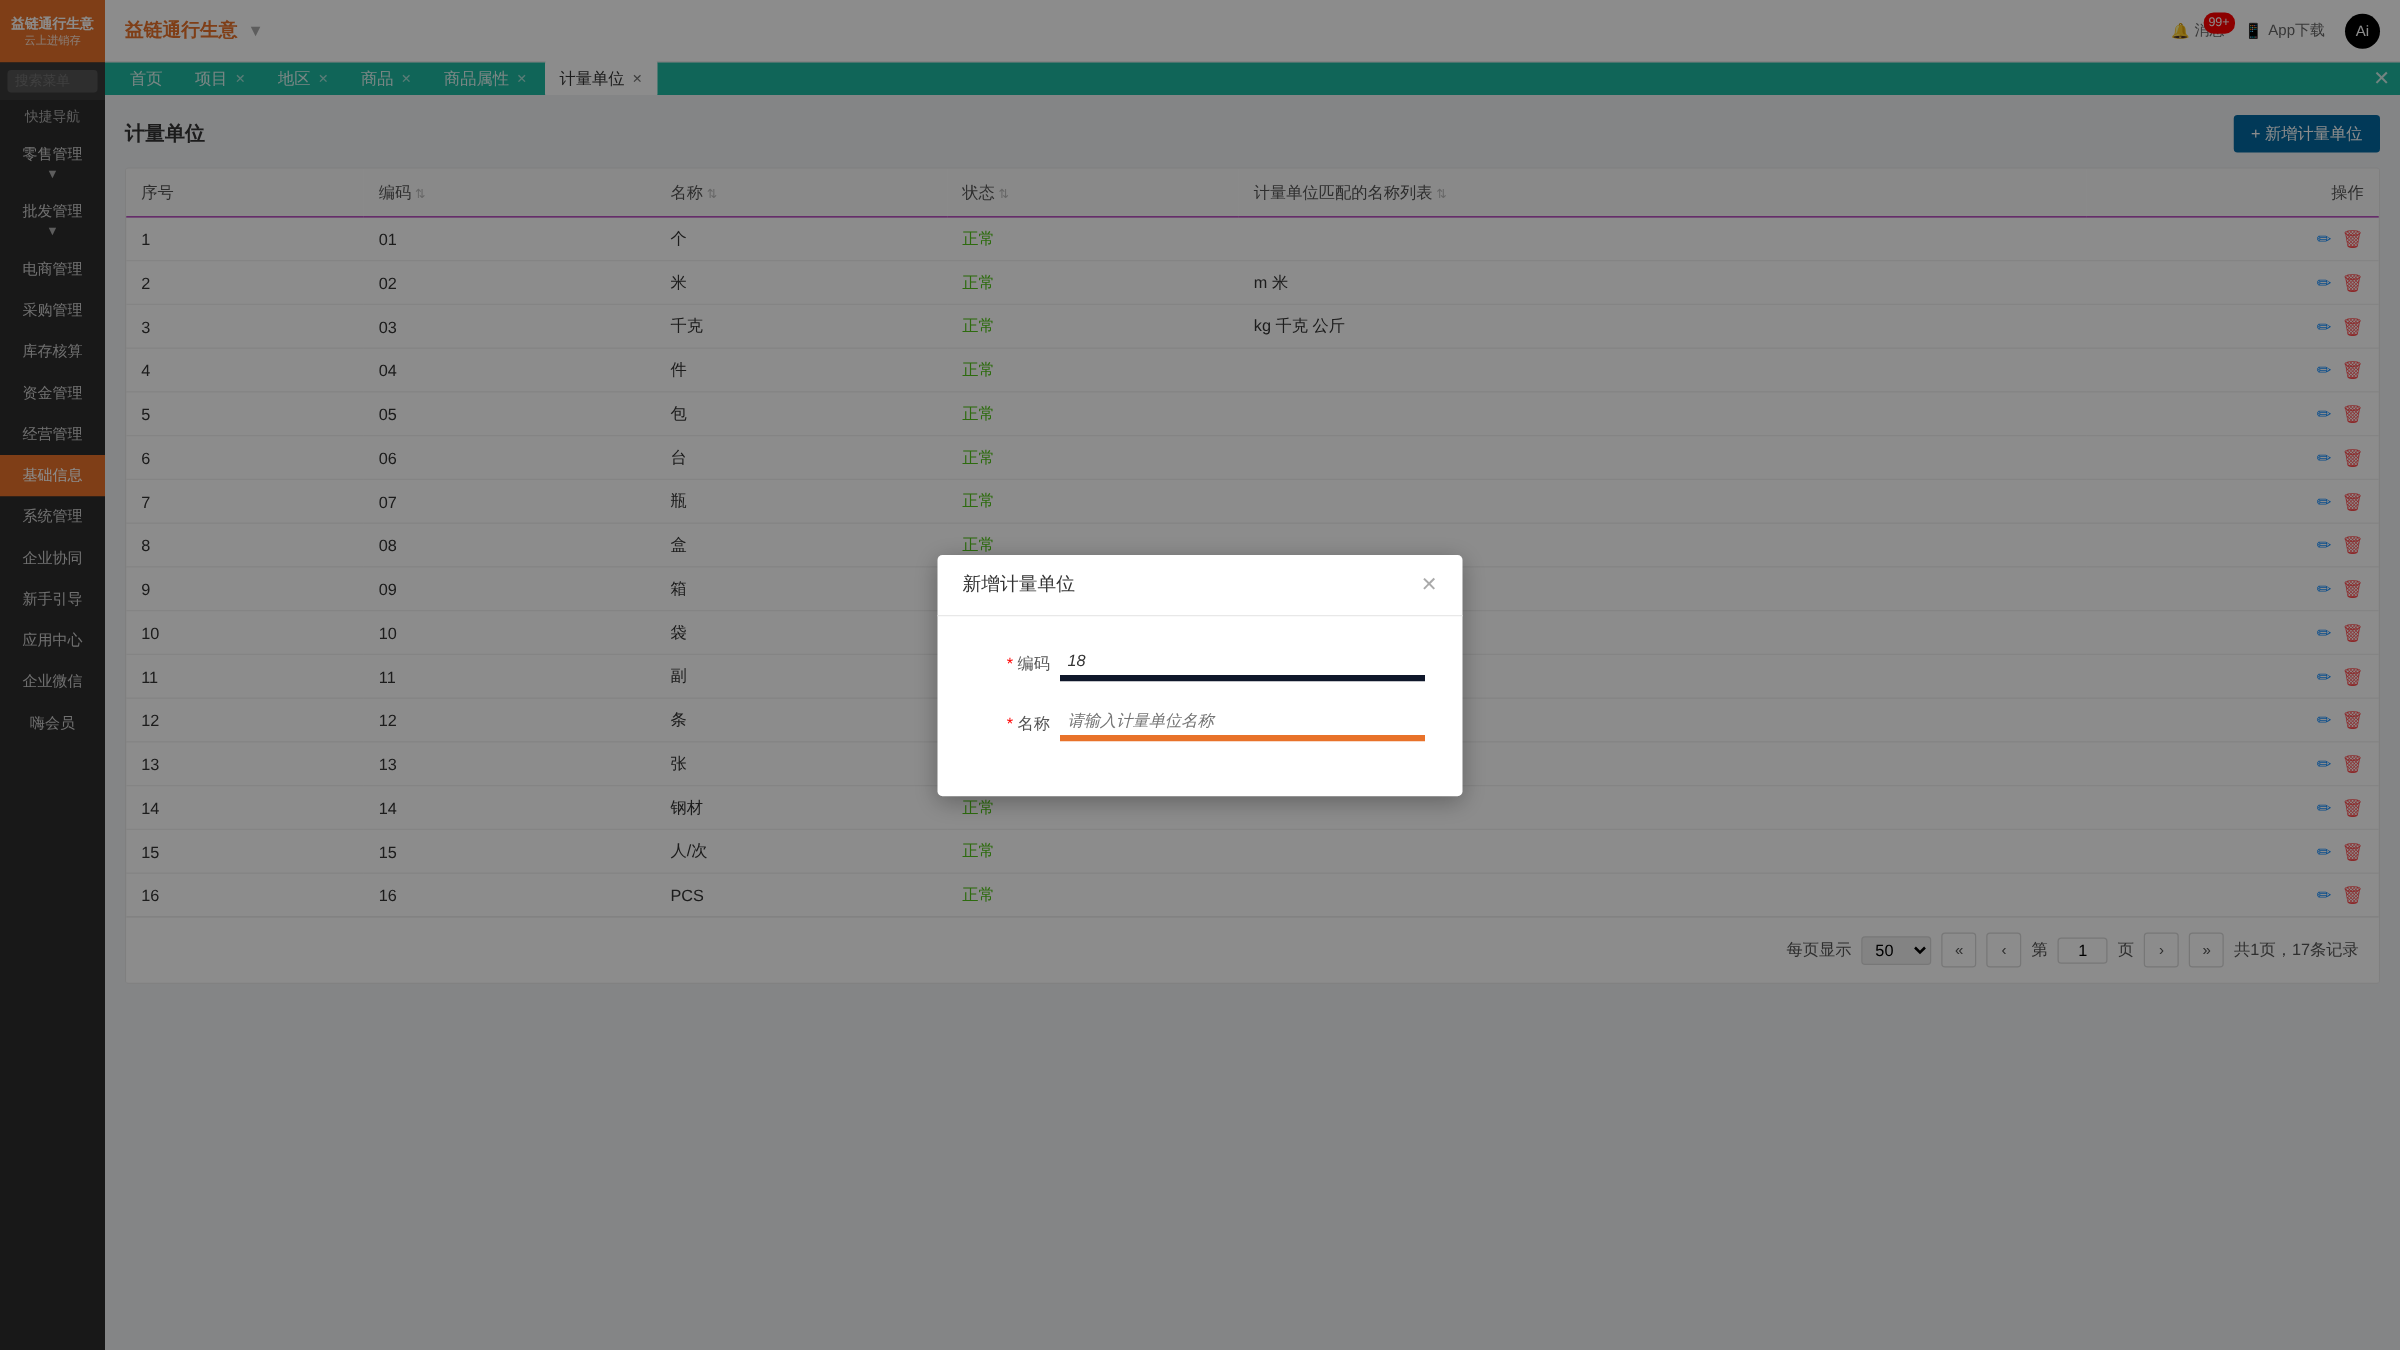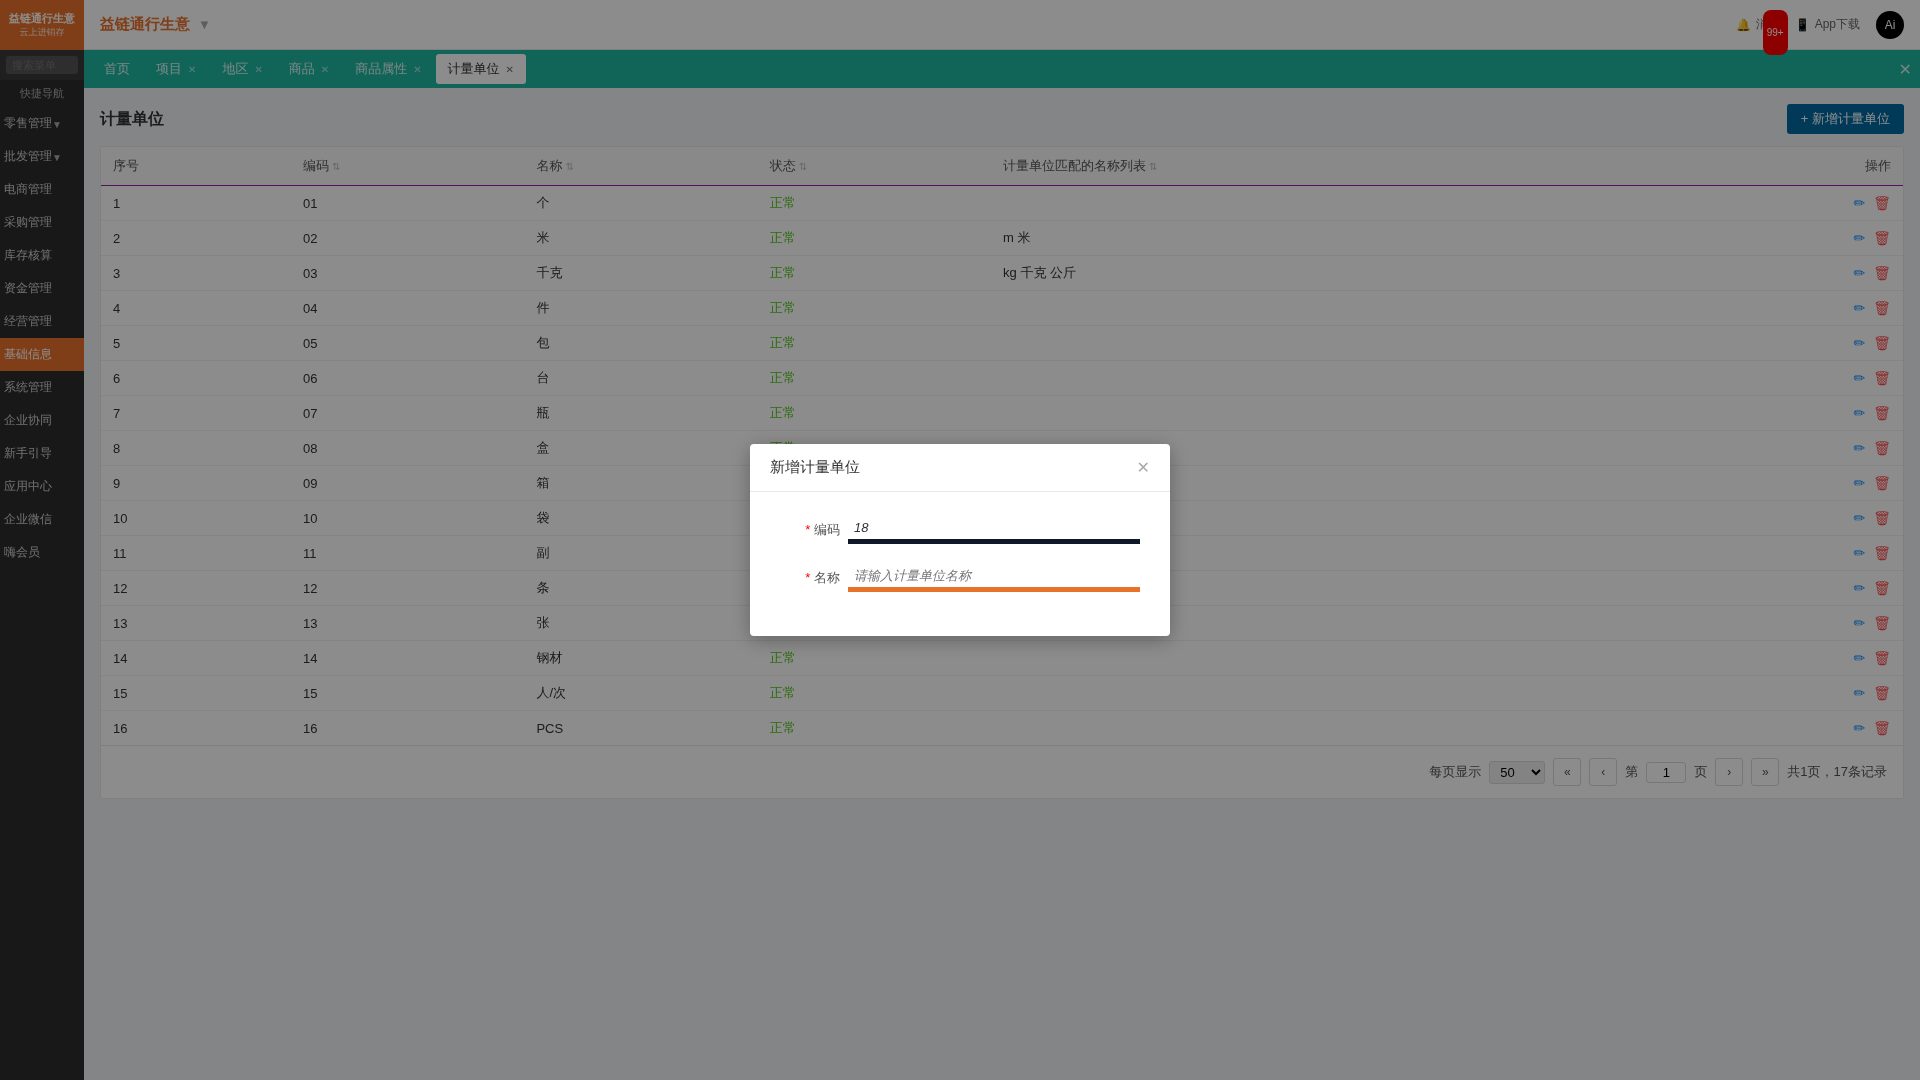--- a/index.html
+++ b/index.html
@@ -57,20 +57,21 @@
       cursor: pointer;
     }
     .sidebar-item {
       width: 100%;
       padding: 8px 4px;
       text-align: left;
       color: #ccc;
       font-size: 12px;
       cursor: pointer;
       display: flex;
+      flex-direction: column;
       align-items: center;
     }
     .sidebar-item.active { background: #e8722a; color: #fff; }
     .sidebar-expand { color: #aaa; font-size: 10px; margin-top: 2px; }
 
     
     .main {
       flex: 1;
       display: flex;
       flex-direction: column;
@@ -85,27 +86,27 @@
       display: flex;
       align-items: center;
       justify-content: space-between;
       padding: 0 16px;
       border-bottom: 1px solid #e8e8e8;
       flex-shrink: 0;
     }
     .topbar-left { display: flex; align-items: center; gap: 8px; }
     .topbar-right { display: flex; align-items: center; gap: 16px; }
     .topbar-notice { display: flex; align-items: center; gap: 4px; color: #666; font-size: 12px; cursor: pointer; position: relative; }
-    .badge { background: #f00; color: #fff; border-radius: 8px; padding: 17px 4px; font-size: 10px; position: absolute; top: -6px; right: -8px; }
+    .badge { background: #f00; color: #fff; border-radius: 8px; padding: 3px 4px; font-size: 10px; position: absolute; top: -6px; right: -8px; }
     .topbar-app { display: flex; align-items: center; gap: 4px; color: #666; font-size: 12px; cursor: pointer; }
     .avatar { width: 28px; height: 28px; background: #000000; border-radius: 50%; display: flex; align-items: center; justify-content: center; color: #fff; font-size: 12px; cursor: pointer; }
 
     
     .tabbar {
-      height: 38px;
+      height: 26px;
       background: #1eb8a0;
       display: flex;
       align-items: center;
       padding: 0 8px;
       gap: 2px;
       flex-shrink: 0;
     }
     .tab {
       height: 30px;
       padding: 0 12px;

